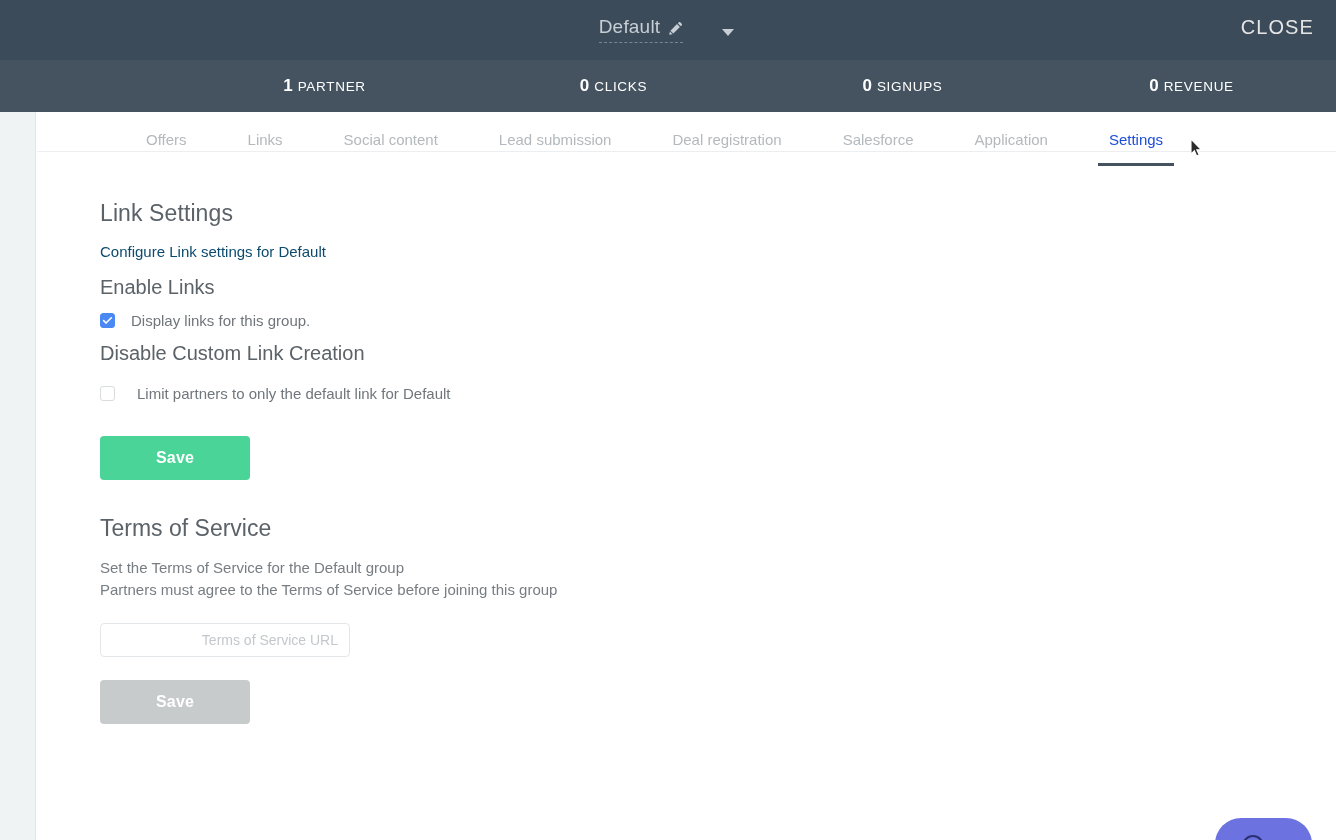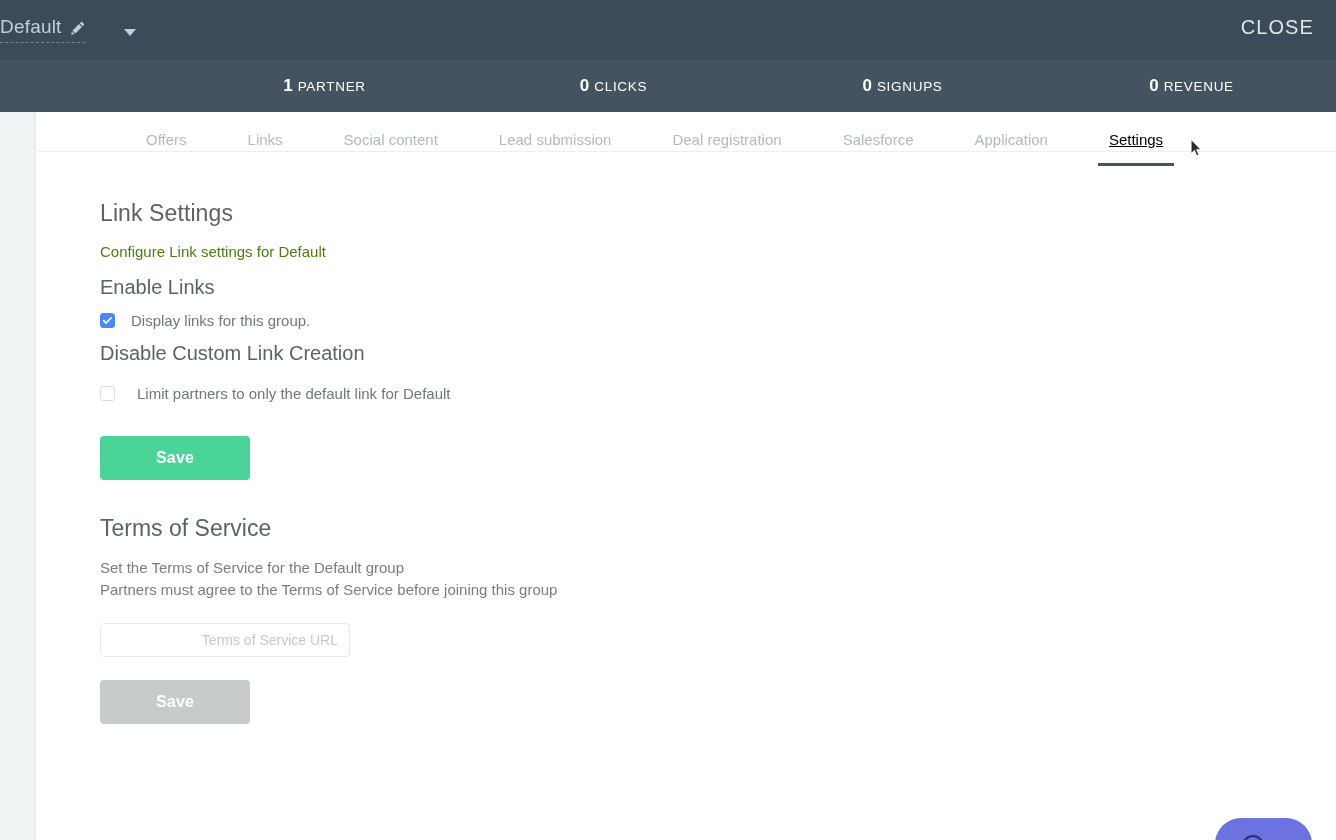--- a/index.html
+++ b/index.html
@@ -23,20 +23,21 @@
 
   
   .topbar {
     position: absolute;
     top: 0; left: 0;
     width: 1336px;
     height: 60px;
     background: #3c4b5a;
     display: flex;
     align-items: center;
+    justify-content: center;
   }
   .title-wrap {
     display: flex;
     align-items: center;
     position: relative;
   }
   .title-block {
     display: inline-flex;
     align-items: center;
     gap: 8px;
@@ -154,23 +155,22 @@
     align-items: center;
     color: #b4b9bd;
     font-size: 15px;
     cursor: pointer;
     padding: 0 11px;
     margin-right: 39px;
     white-space: nowrap;
   }
   .tab:last-child { margin-right: 0; }
   .tab.active {
-    color: #000000;
+    color: #1d4ed8;
     font-weight: 500;
-    text-decoration: underline;
   }
   .tab.active::after {
     content: "";
     position: absolute;
     left: 0; right: 0;
     bottom: 0;
     height: 3px;
     background: #44535f;
   }
 
@@ -188,21 +188,21 @@
   h2.section-title {
     margin: 0;
     font-size: 23px;
     font-weight: 500;
     color: #5b6268;
     letter-spacing: .1px;
   }
   .section-sub {
     margin: 14px 0 0 0;
     font-size: 15px;
-    color: #4d7c0f;
+    color: #0c4a6e;
     line-height: 22px;
   }
   h3.sub-title {
     margin: 13px 0 0 0;
     font-size: 20px;
     font-weight: 400;
     color: #5b6268;
   }
   .check-row {
     display: flex;

